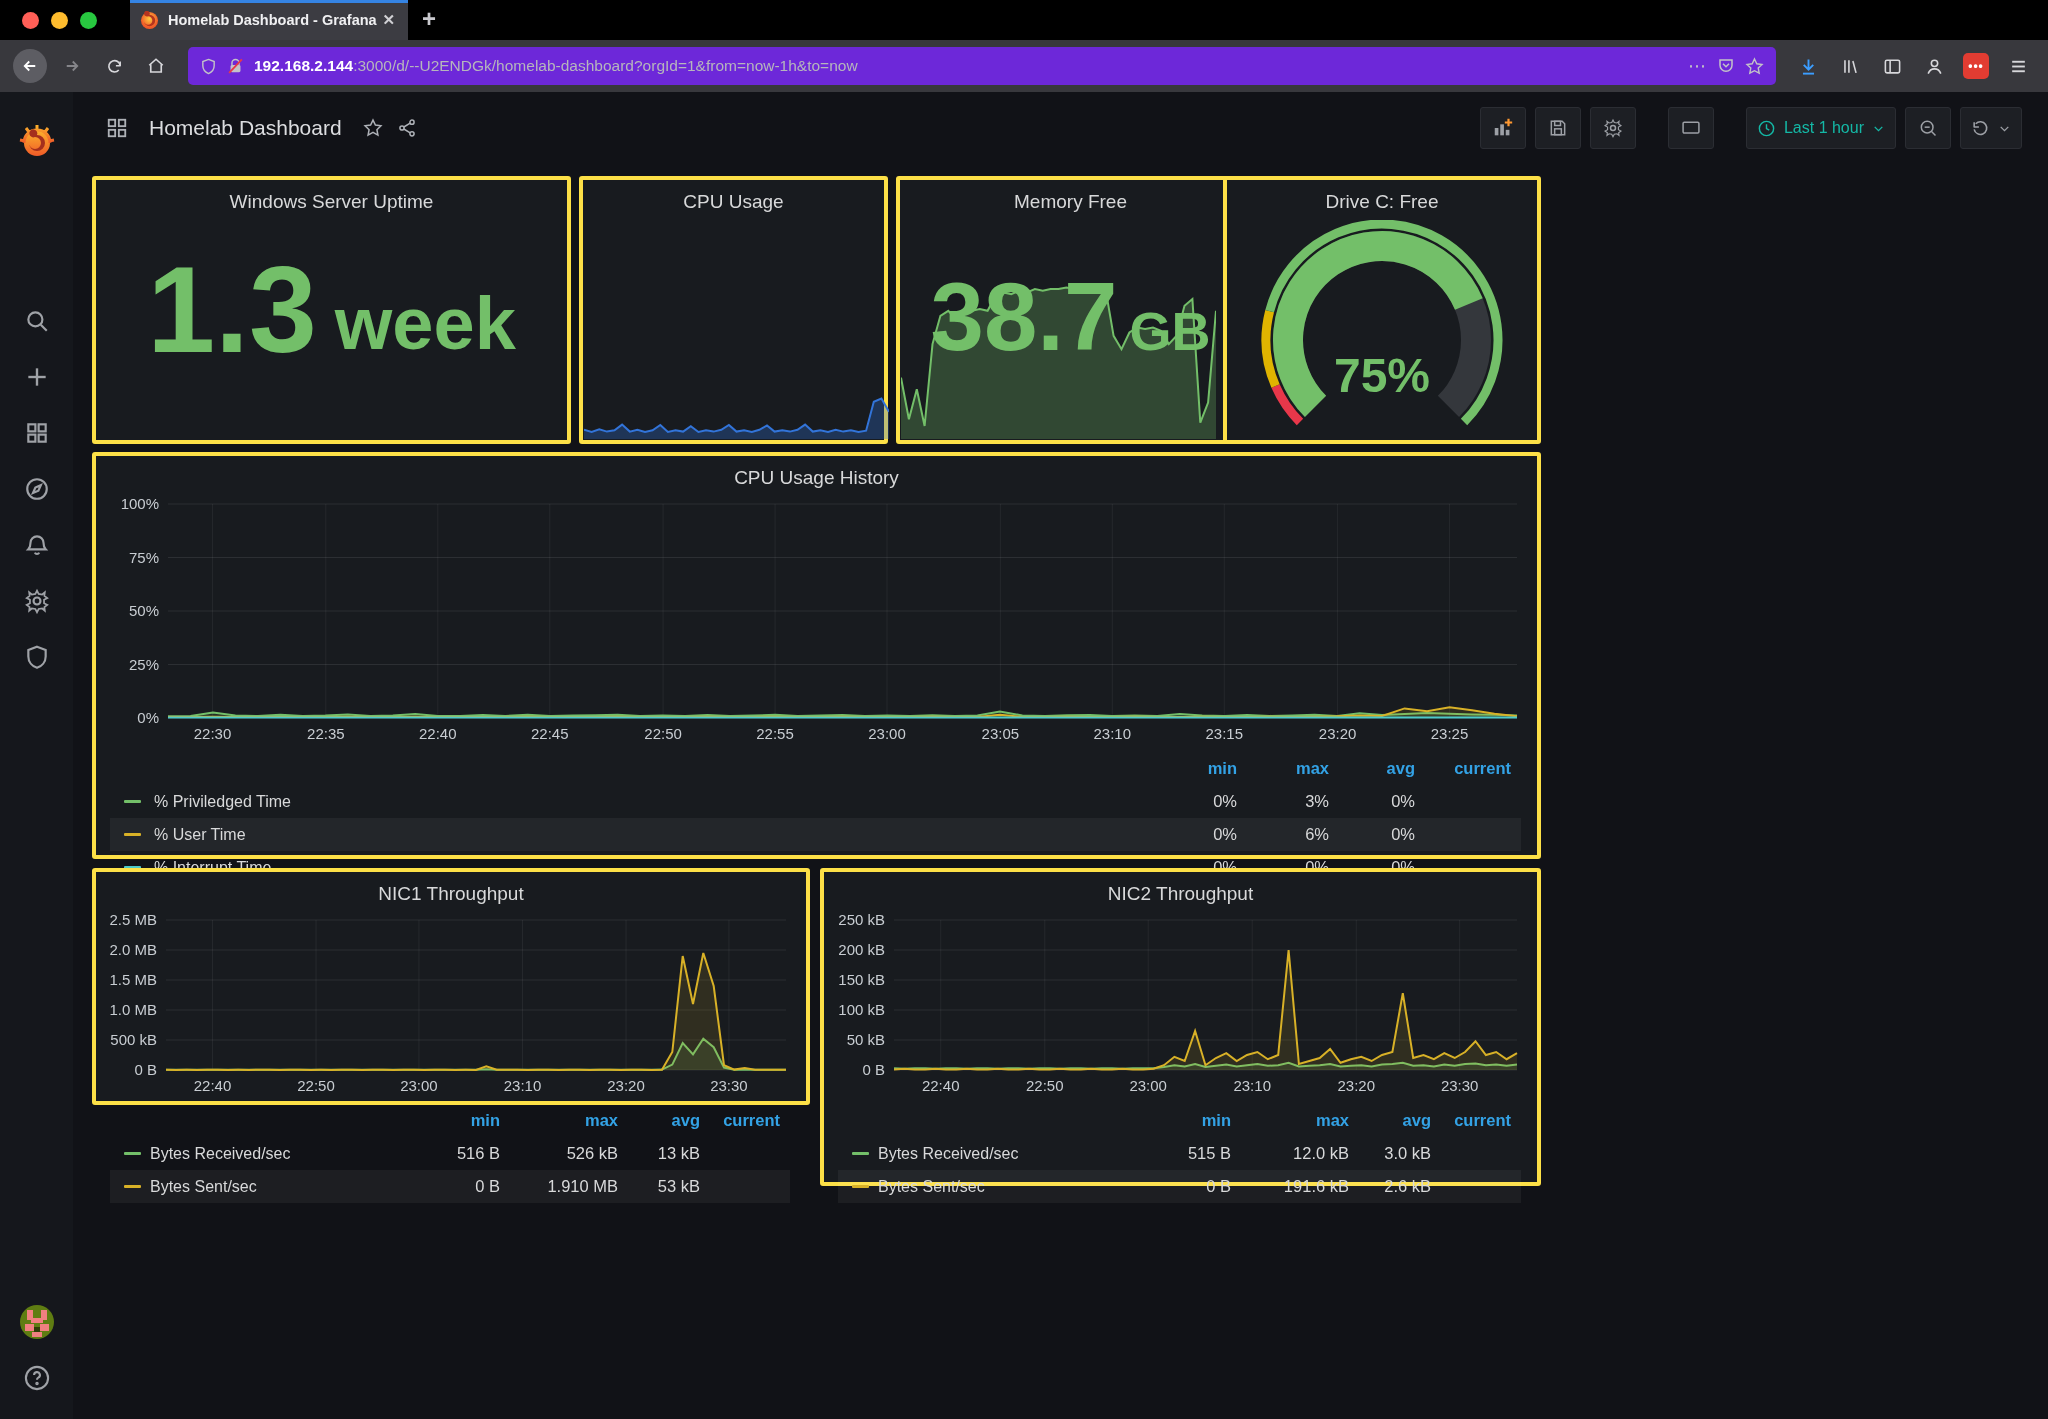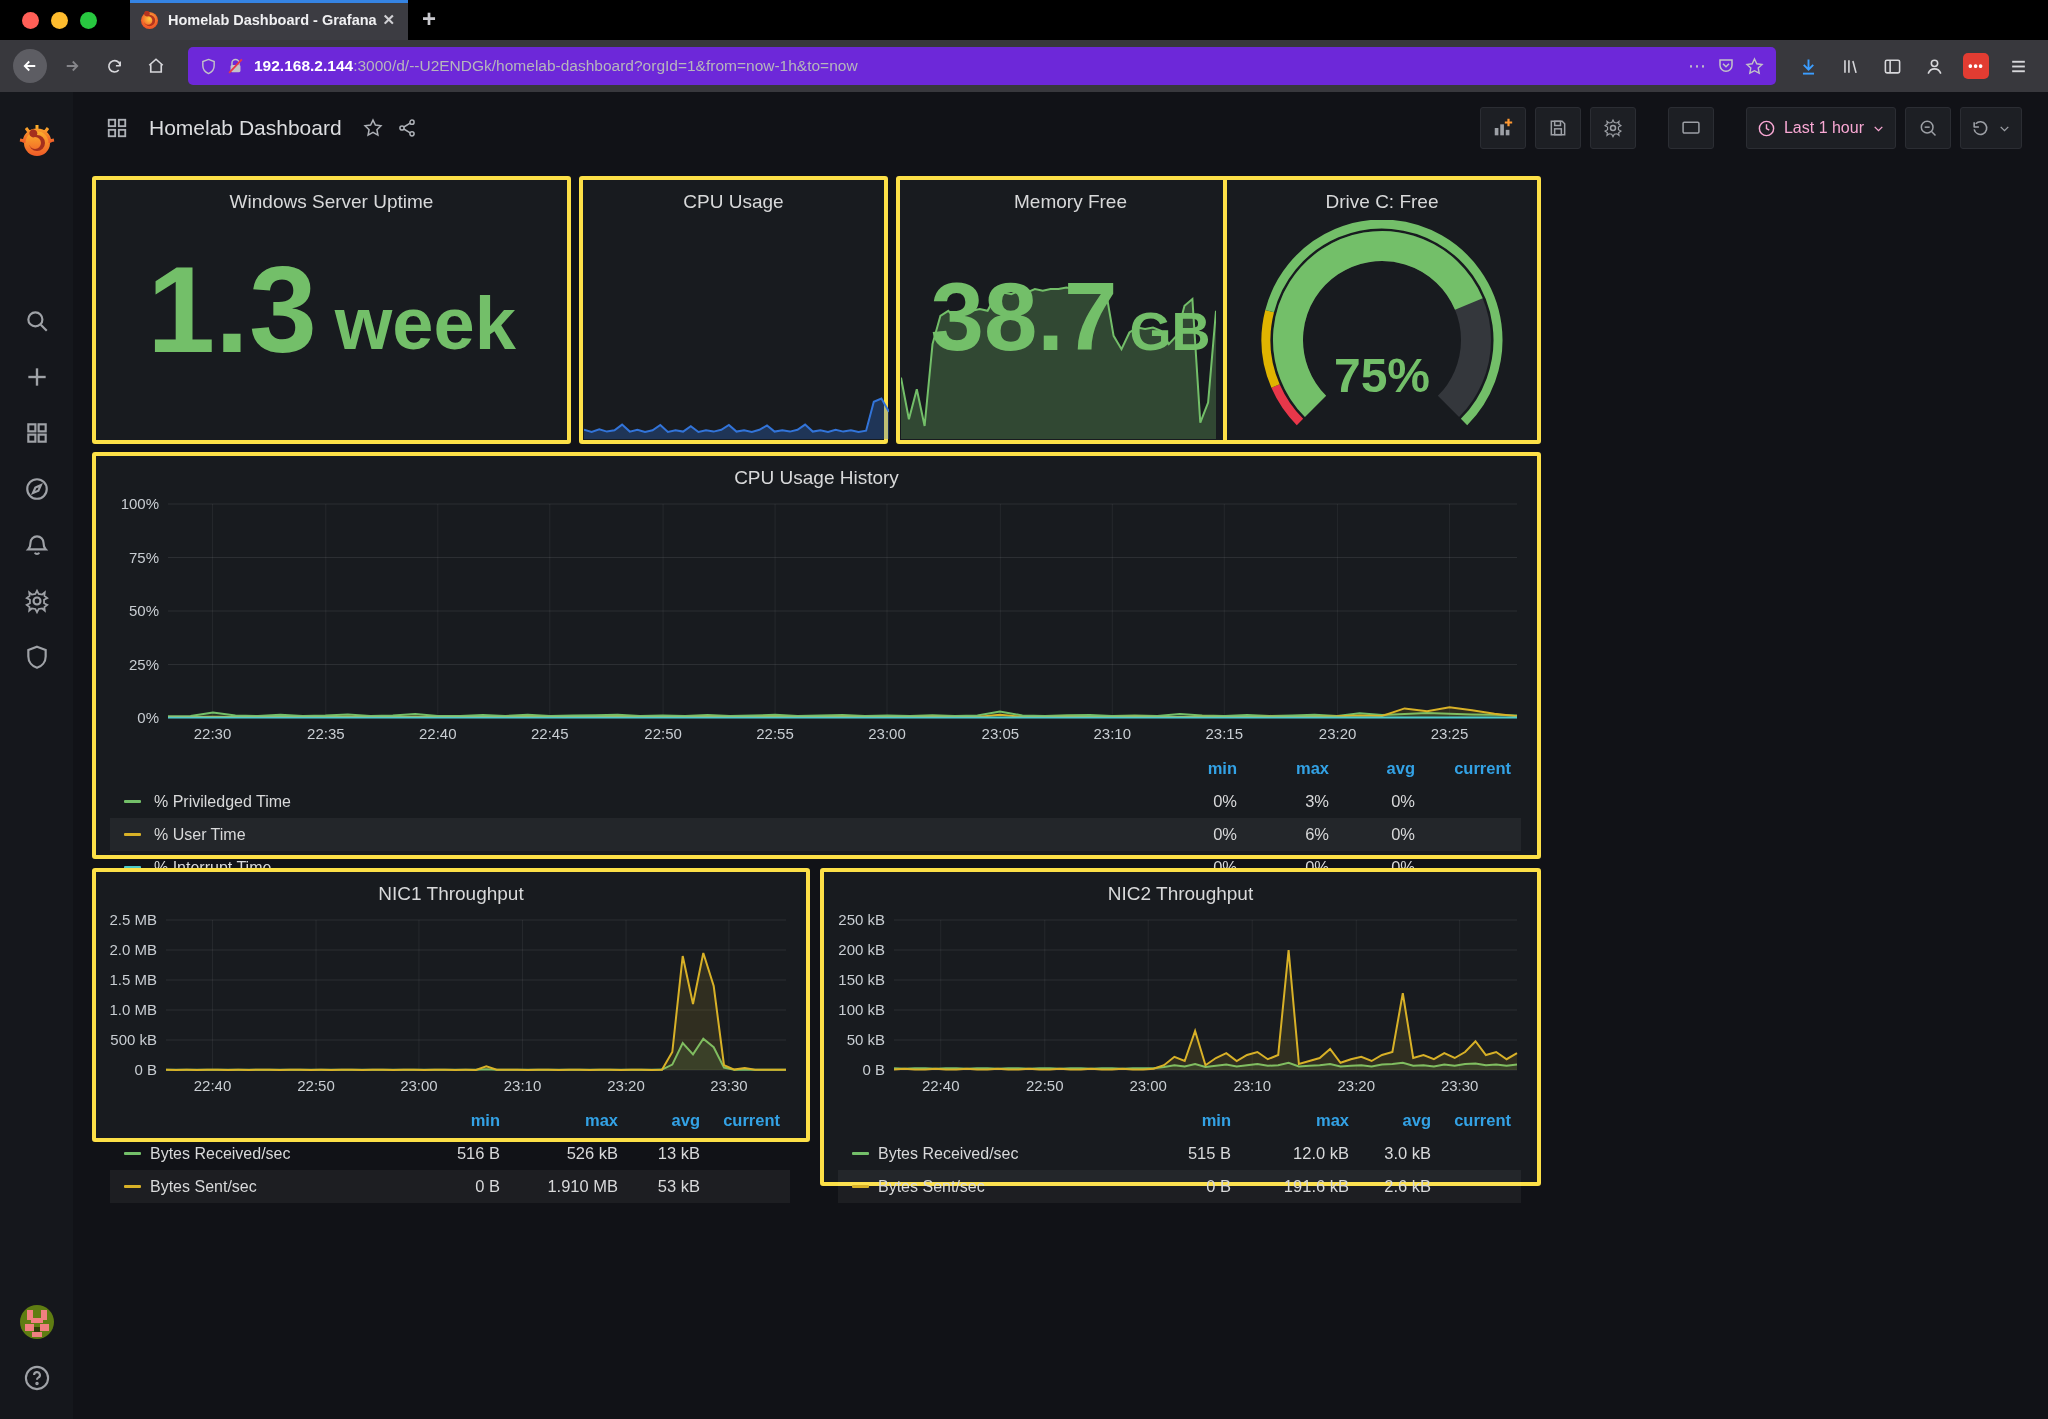--- a/index.html
+++ b/index.html
@@ -31,21 +31,21 @@
   .app { position:absolute; left:0; top:92px; right:0; bottom:0; display:flex; background:#111217; }
   .gsidebar { width:73px; background:#15171c; position:relative; flex:0 0 auto; }
   .gs-icon { position:absolute; left:0; width:73px; display:flex; justify-content:center; color:#9fa2a7; }
   .gmain { flex:1; position:relative; }
 
   .gheader { position:absolute; left:0; top:0; right:0; height:72px; display:flex; align-items:center; padding:0 26px; }
   .gh-title { font-size:21px; color:#dcdde0; font-weight:500; margin:0 14px 0 14px; }
   .gh-ic { color:#aeb1b7; display:flex; align-items:center; margin:0 7px; }
   .gh-right { margin-left:auto; display:flex; align-items:center; gap:9px; }
   .hbtn { height:42px; min-width:46px; background:#1d1f24; border:1px solid #2b2d33; border-radius:3px; display:flex; align-items:center; justify-content:center; color:#9da0a6; padding:0 10px; gap:8px; }
-  .hbtn.txt { font-size:16px; color:#f9a8d4; }
+  .hbtn.txt { font-size:16px; color:#14b8a6; }
   .hgap { width:14px; }
 
   .dash { position:absolute; left:0; top:72px; right:0; bottom:0; }
   .panel { position:absolute; background:#181b1f; border:4px solid #fde047; border-radius:3px; }
   .ptitle { position:absolute; top:0; left:0; right:0; text-align:center; padding-top:11px; font-size:19px; color:#d8d9da; font-weight:500; z-index:5; }
 
   .bigstat { position:absolute; left:0; right:0; top:0; bottom:0; display:flex; align-items:center; justify-content:center; z-index:3; }
   .bigv { font-weight:bold; color:#73bf69; line-height:1; }
   .bigu { font-weight:bold; color:#73bf69; line-height:1; }
 
@@ -470,21 +470,21 @@
                 <span class="ldash" style="background:#4dc9c9"></span>
                 <span class="llabel">% Interrupt Time</span>
                 <span class="lval">0%</span>
                 <span class="lval">0%</span>
                 <span class="lval">0%</span>
                 <span class="lval"></span>
               </div>
             </div>
         </div>
 
-        <div class="panel" style="left:19px; top:704px; width:718px; height:274px;">
+        <div class="panel" style="left:19px; top:704px; width:718px; height:237px;">
           <div class="ptitle">NIC1 Throughput</div>
           <div class="chart" style="left:8px; top:38px; width:700px; height:188px;"><svg width="700" height="188">
                 <line x1="62" x2="682" y1="160" y2="160" stroke="rgba(255,255,255,0.09)"></line>
                 <text x="53" y="165" text-anchor="end">0 B</text>
                 <line x1="62" x2="682" y1="130" y2="130" stroke="rgba(255,255,255,0.09)"></line>
                 <text x="53" y="135" text-anchor="end">500 kB</text>
                 <line x1="62" x2="682" y1="100" y2="100" stroke="rgba(255,255,255,0.09)"></line>
                 <text x="53" y="105" text-anchor="end">1.0 MB</text>
                 <line x1="62" x2="682" y1="70" y2="70" stroke="rgba(255,255,255,0.09)"></line>
                 <text x="53" y="75" text-anchor="end">1.5 MB</text>

